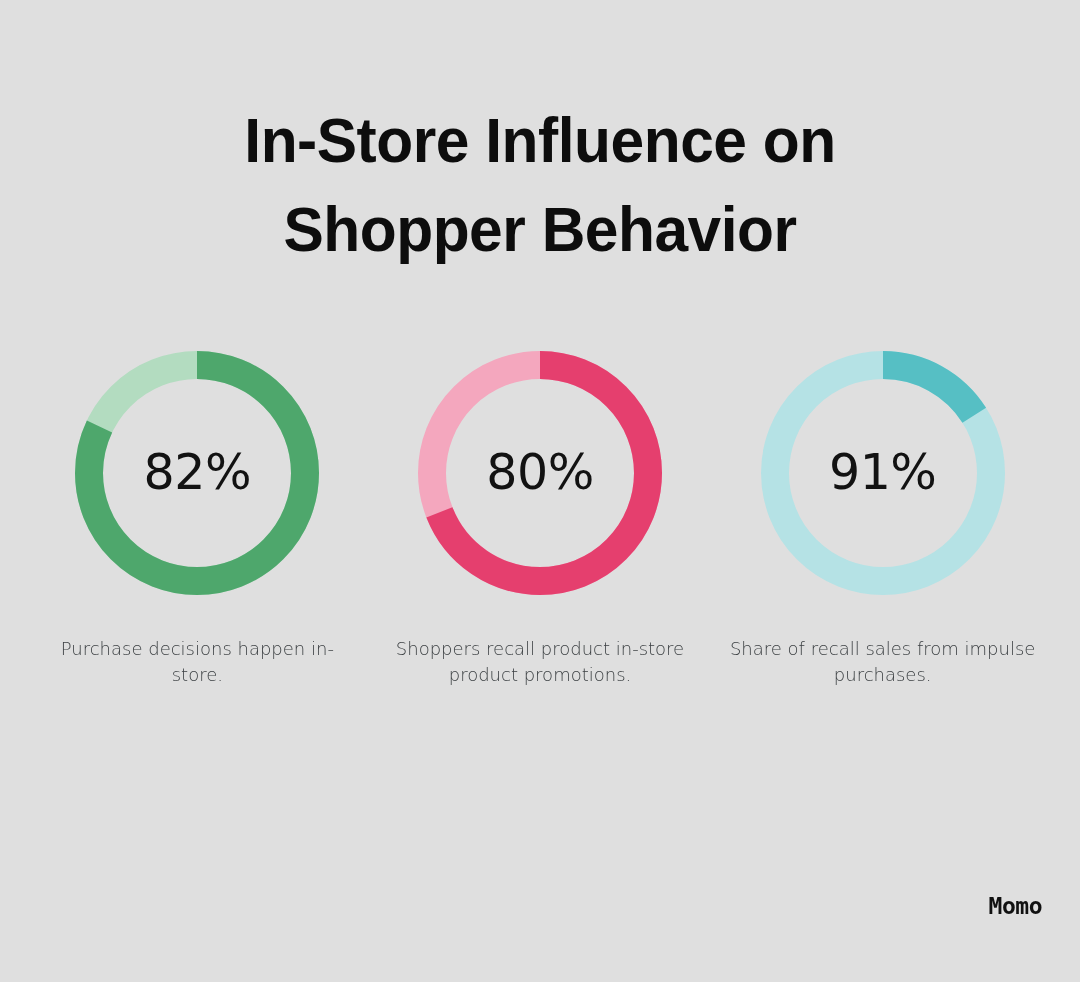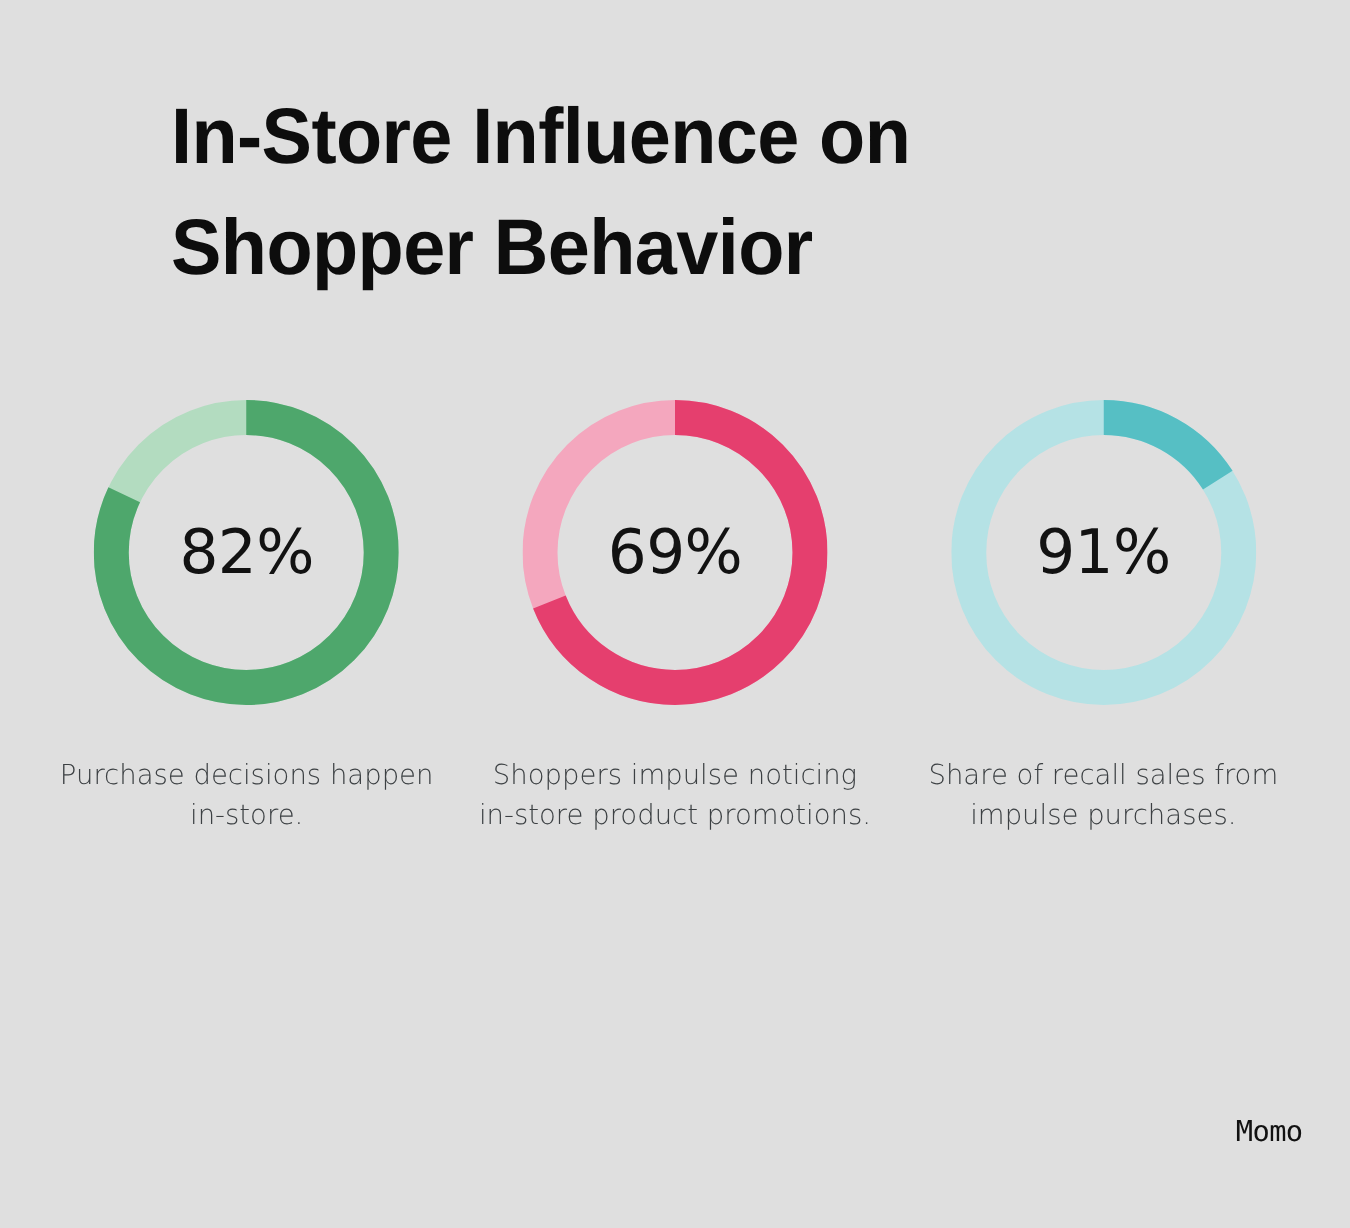--- a/index.html
+++ b/index.html
@@ -20,22 +20,22 @@
     height: 982px;
     position: relative;
     display: flex;
     flex-direction: column;
     box-sizing: border-box;
   }
 
   
   .title-block {
     width: 100%;
-    padding-top: 65px;
-    text-align: left;
+    padding-top: 96px;
+    text-align: center;
   }
   .title {
     font-family: "Liberation Sans Narrow", "Liberation Sans", sans-serif;
     font-weight: bold;
     font-size: 63px;
     line-height: 1.42;
     letter-spacing: -0.5px;
     color: #0d0d0d;
     margin: 0 auto;
     max-width: 840px;
@@ -86,32 +86,32 @@
     letter-spacing: -0.5px;
     font-family: "DejaVu Sans", sans-serif;
   }
 
   .caption {
     margin-top: 31px;
     width: 320px;
     text-align: center;
     font-family: "DejaVu Sans", sans-serif;
     font-weight: 300;
-    font-size: 22px;
+    font-size: 18px;
     line-height: 1.46;
     color: #3c4043;
   }
 
   
   .logo {
     position: absolute;
     right: 38px;
     bottom: 63px;
     font-family: "DejaVu Sans Mono", monospace;
-    font-weight: normal;
+    font-weight: bold;
     font-size: 23px;
     letter-spacing: -0.5px;
     color: #111111;
   }
 </style>
 </head>
 <body style="background: rgb(223, 223, 223);">
 
 <div id="infographic">
 
@@ -134,23 +134,23 @@
       </div>
       <div class="caption">Purchase decisions happen in-store.</div>
     </div>
 
     <div class="stat">
       <div class="donut-wrap">
         <svg viewBox="0 0 244 244">
           <circle cx="122" cy="122" r="108" fill="none" stroke-width="28" stroke="#f4a7be"></circle>
           <circle cx="122" cy="122" r="108" fill="none" stroke-width="28" stroke="#e53f6e" stroke-dasharray="468.2229690910227 210.36104408437257" stroke-dashoffset="0"></circle>
         </svg>
-        <div class="donut-center">69%</div>
+        <div class="donut-center">80%</div>
       </div>
-      <div class="caption">Shoppers impulse noticing in-store product promotions.</div>
+      <div class="caption">Shoppers recall product in-store product promotions.</div>
     </div>
 
     <div class="stat">
       <div class="donut-wrap">
         <svg viewBox="0 0 244 244">
           <circle cx="122" cy="122" r="108" fill="none" stroke-width="28" stroke="#b5e2e5"></circle>
           <circle cx="122" cy="122" r="108" fill="none" stroke-width="28" stroke="#56bfc4" stroke-dasharray="108.57344210806325 570.0105710673321" stroke-dashoffset="0"></circle>
         </svg>
         <div class="donut-center">91%</div>
       </div>

